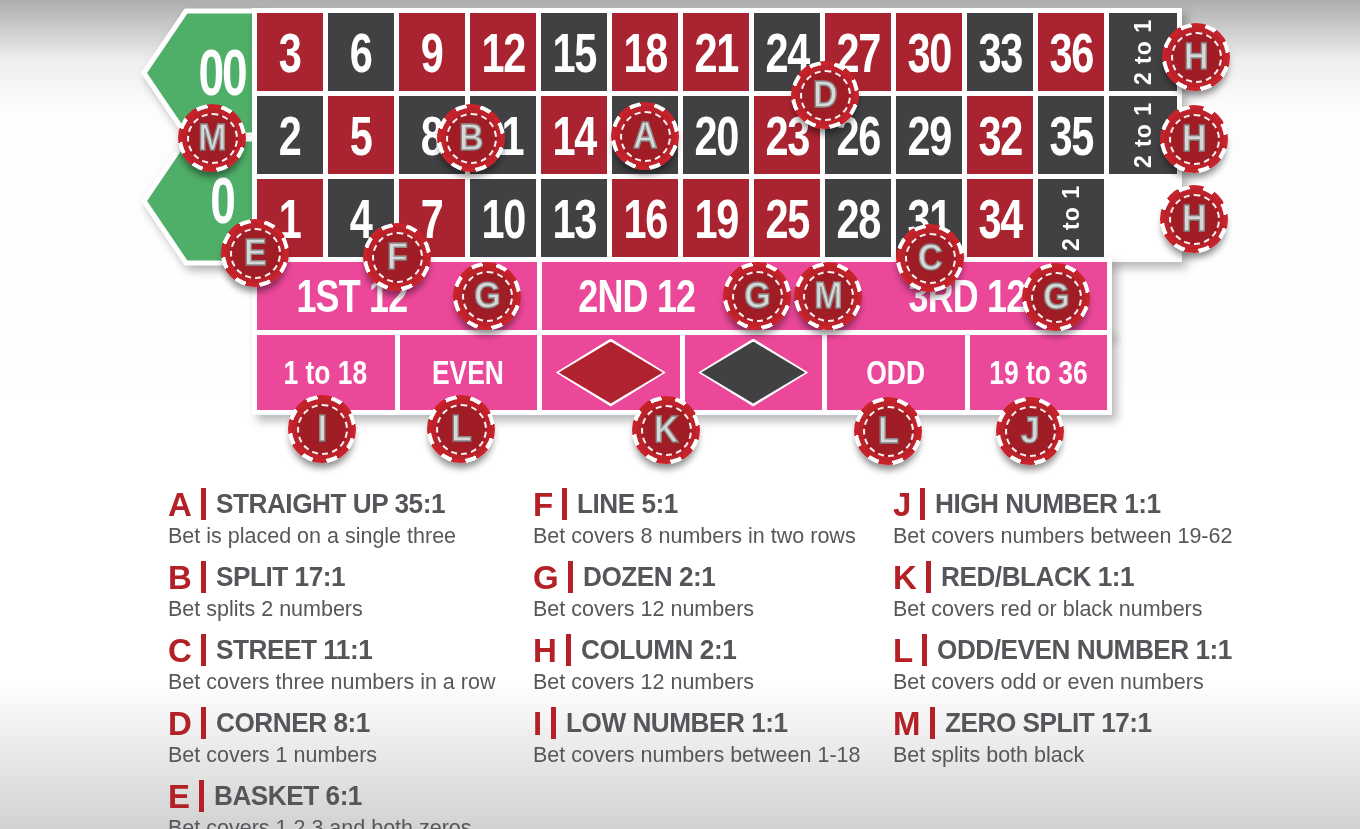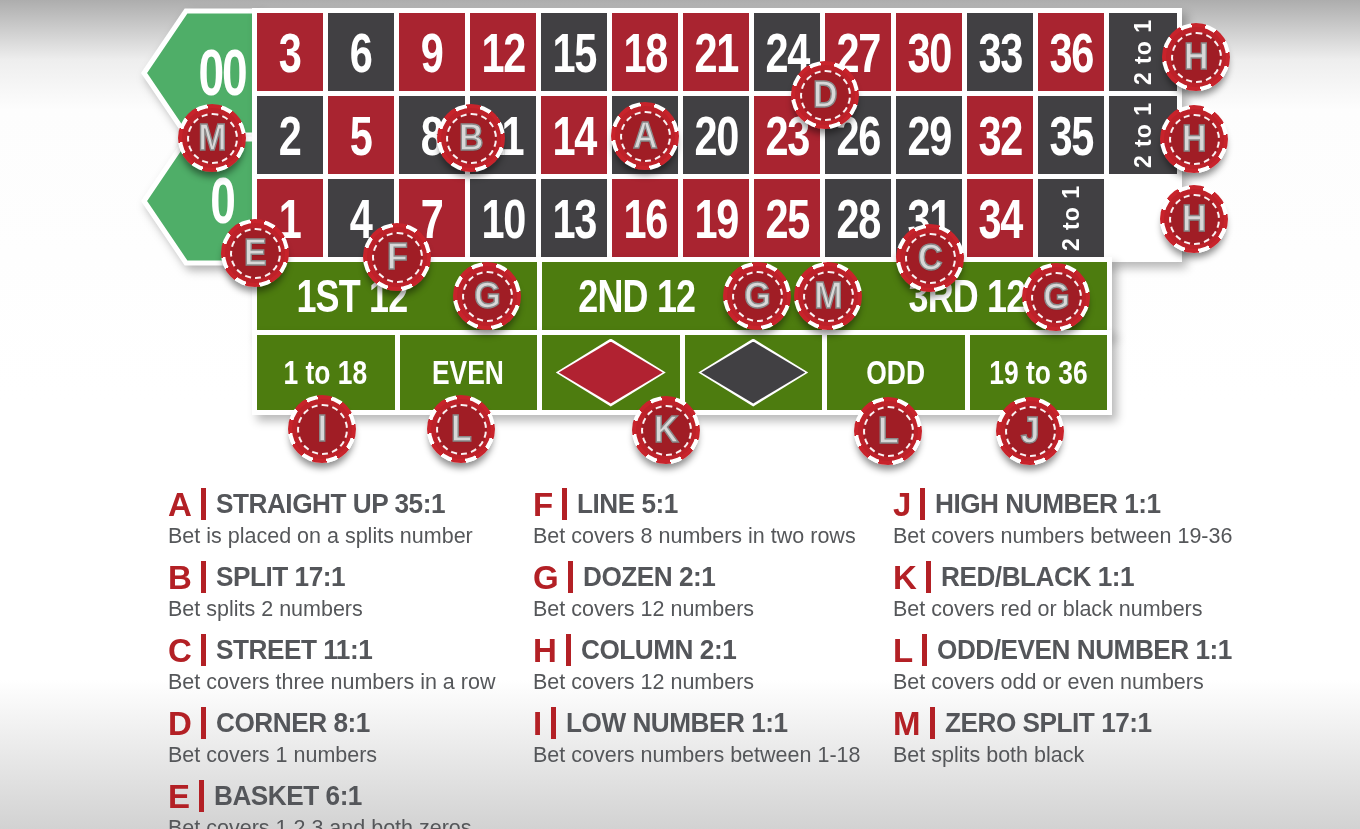--- a/index.html
+++ b/index.html
@@ -12,21 +12,21 @@
   .panel{position:absolute;background:#fff;display:grid;box-shadow:5px 6px 9px rgba(0,0,0,.28);}
   #number-grid{left:252px;top:8px;padding:5px;gap:5px;
     grid-template-columns:repeat(12,66px) 68px;grid-auto-rows:78px;}
   #dozens-row{left:252px;top:257px;padding:5px;gap:5px;
     grid-template-columns:repeat(3,280px);grid-auto-rows:68px;}
   #outside-row{left:252px;top:330px;padding:5px;gap:5px;
     grid-template-columns:repeat(6,137.5px);grid-auto-rows:75px;}
   .cell{display:flex;align-items:center;justify-content:center;color:#fff;overflow:hidden;}
   .cell.red{background:#a92430;}
   .cell.black{background:#414043;}
-  .cell.green{background:#4d7c0f;}
+  .cell.green{background:#ec4899;}
   .cell.num span{font-weight:bold;font-size:56px;transform:scaleX(.74);letter-spacing:-2px;white-space:nowrap;}
   .cell.two span{writing-mode:vertical-rl;transform:rotate(180deg);font-weight:bold;font-size:23px;letter-spacing:1px;white-space:nowrap;}
   .cell.dozen span{font-weight:bold;font-size:46px;transform:scaleX(.78);letter-spacing:-1px;white-space:nowrap;}
   .cell.dozen.shift span{transform:scaleX(.78) translateX(-58px);}
   .cell.outside span{font-weight:bold;font-size:33px;transform:scaleX(.8);white-space:nowrap;}
   
   .diamond{position:relative;width:110px;height:68px;}
   .diamond::before{content:"";position:absolute;inset:0;background:#fff;
     clip-path:polygon(50% 0,100% 50%,50% 100%,0 50%);}
   .diamond::after{content:"";position:absolute;inset:3px;
@@ -288,21 +288,21 @@
       </div>
     </div>
 
   <div class="legend-col" id="legend-col-0">
       <div class="legend-entry">
         <div class="legend-head">
           <span class="l-letter">A</span>
           <span class="l-bar"></span>
           <span class="l-title">STRAIGHT UP 35:1</span>
         </div>
-        <div class="l-desc">Bet is placed on a splits number</div>
+        <div class="l-desc">Bet is placed on a single three</div>
       </div>
       <div class="legend-entry">
         <div class="legend-head">
           <span class="l-letter">B</span>
           <span class="l-bar"></span>
           <span class="l-title">SPLIT 17:1</span>
         </div>
         <div class="l-desc">Bet splits 2 numbers</div>
       </div>
       <div class="legend-entry">
@@ -364,21 +364,21 @@
         <div class="l-desc">Bet covers numbers between 1-18</div>
       </div>
     </div>
   <div class="legend-col" id="legend-col-2">
       <div class="legend-entry">
         <div class="legend-head">
           <span class="l-letter">J</span>
           <span class="l-bar"></span>
           <span class="l-title">HIGH NUMBER 1:1</span>
         </div>
-        <div class="l-desc">Bet covers numbers between 19-36</div>
+        <div class="l-desc">Bet covers numbers between 19-62</div>
       </div>
       <div class="legend-entry">
         <div class="legend-head">
           <span class="l-letter">K</span>
           <span class="l-bar"></span>
           <span class="l-title">RED/BLACK 1:1</span>
         </div>
         <div class="l-desc">Bet covers red or black numbers</div>
       </div>
       <div class="legend-entry">

